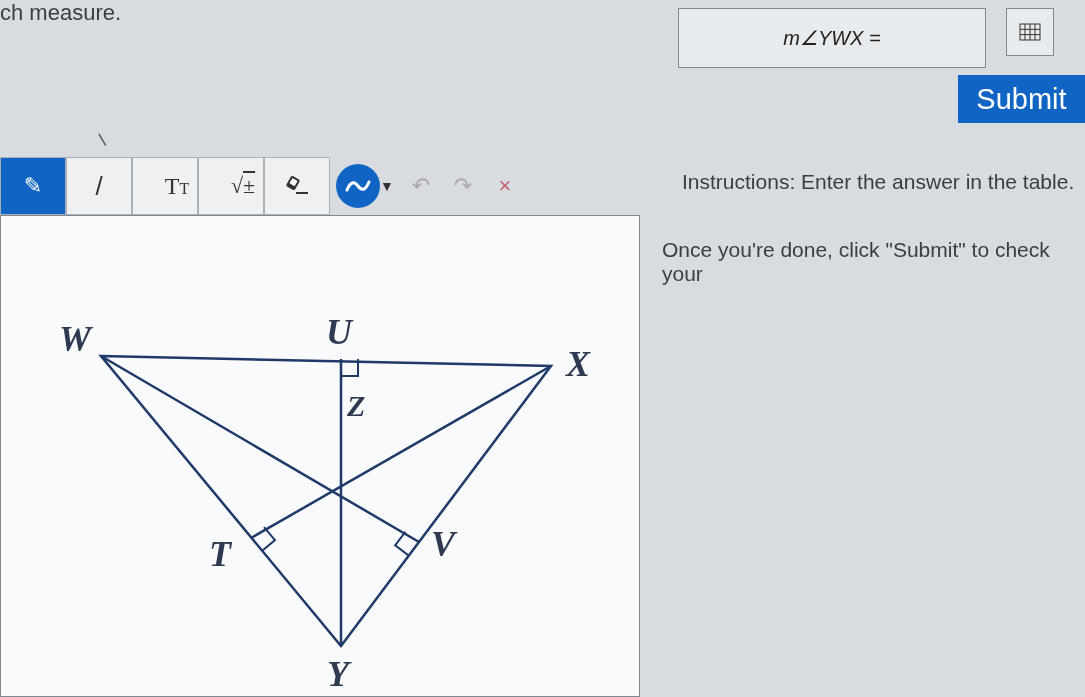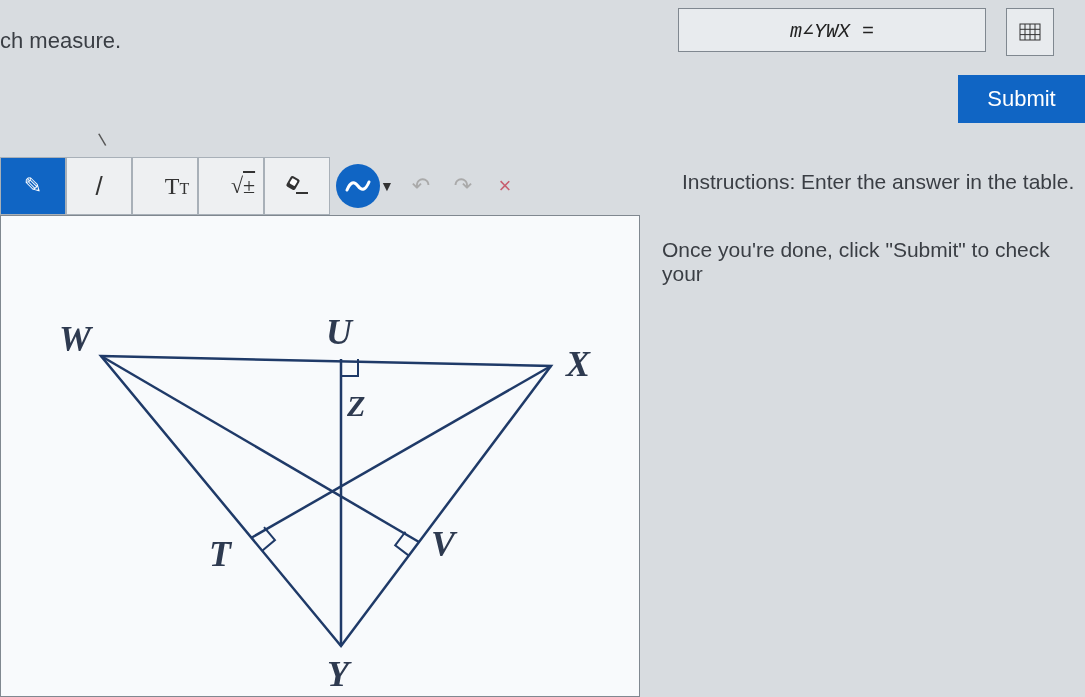--- a/index.html
+++ b/index.html
@@ -10,34 +10,33 @@
       height: 697px;
       overflow: hidden;
       position: relative;
     }
     .page-title {
       position: absolute;
       top: 0px;
       left: 0px;
       font-size: 22px;
       color: #3a3e44;
-      margin-top: 28px;
     }
     .answer-box {
       position: absolute;
       top: 8px;
       left: 678px;
       width: 308px;
-      height: 44px;
+      height: 60px;
       background: #e8ebee;
       border: 1px solid #808890;
       display: flex;
       align-items: center;
       justify-content: center;
-      font-family: Liberation Mono, monospace;
+      font-family: Liberation Sans, sans-serif;
       font-size: 20px;
       font-style: italic;
       color: #222;
     }
     .keypad-btn {
       position: absolute;
       top: 8px;
       left: 1006px;
       width: 48px;
       height: 48px;
@@ -50,21 +49,21 @@
     .grid-lines { width: 22px; height: 18px; }
     .grid-lines rect { fill: none; stroke: #333; stroke-width: 1; }
     .submit-btn {
       position: absolute;
       top: 75px;
       left: 958px;
       width: 127px;
       height: 48px;
       background: #1065c4;
       color: #fff;
-      font-size: 22px;
+      font-size: 29px;
       border: none;
       display: flex;
       align-items: center;
       justify-content: center;
       cursor: pointer;
     }
     .scribble {
       position: absolute;
       top: 130px;
       left: 100px;

